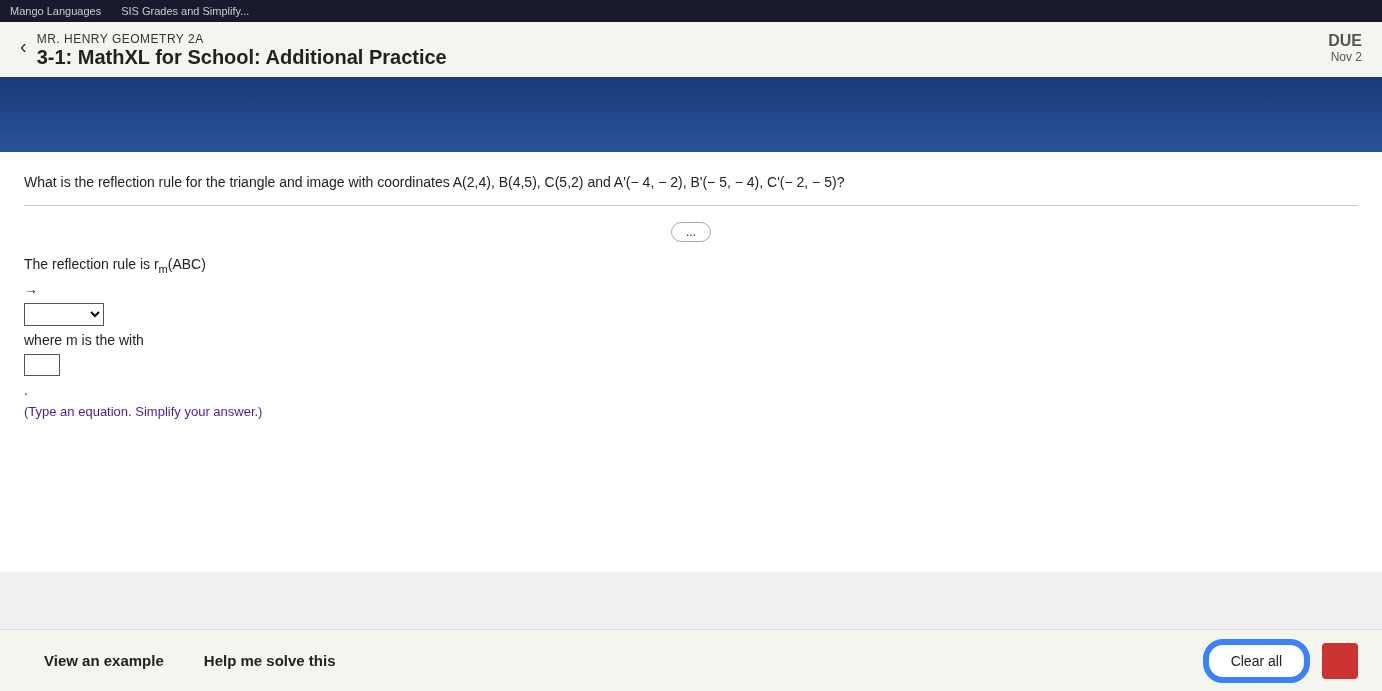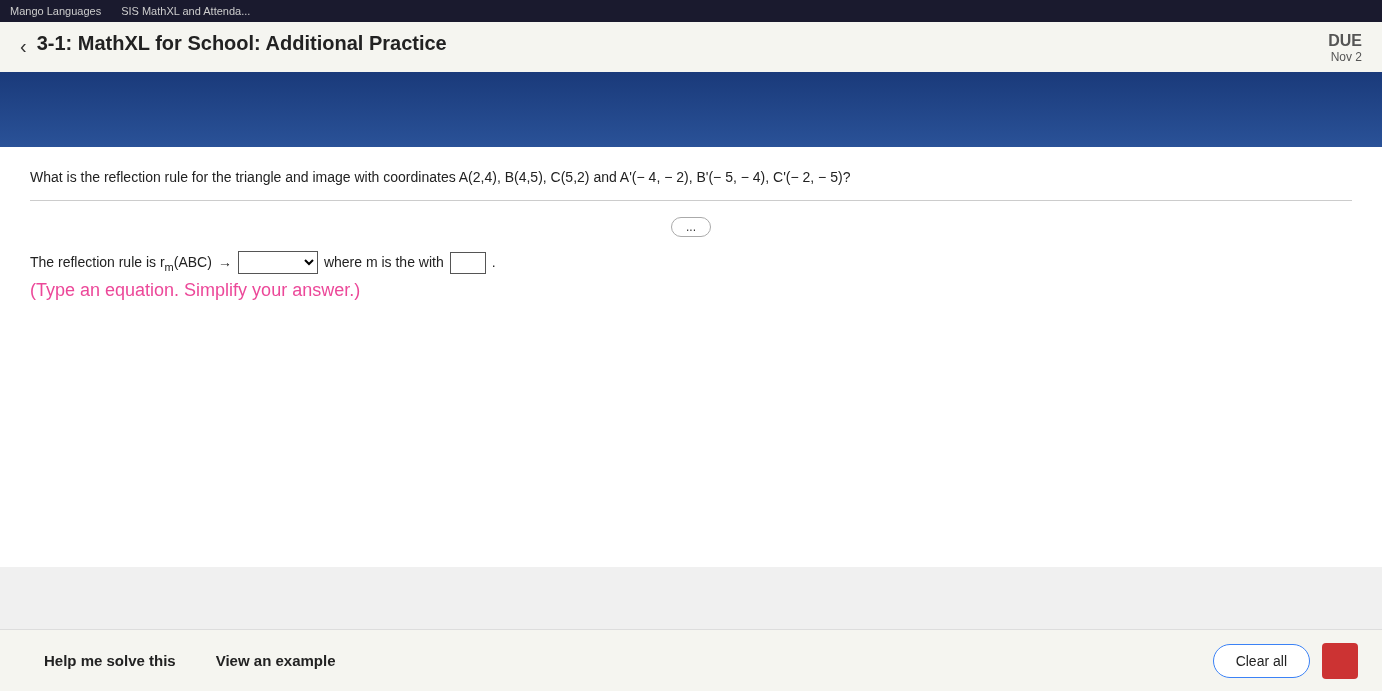--- a/index.html
+++ b/index.html
@@ -74,21 +74,21 @@
     
     .blue-banner {
       background: linear-gradient(to bottom, #1a3a7a, #2a5298);
       height: 75px;
       width: 100%;
     }
 
     
     .main-content {
       background: #ffffff;
-      padding: 20px 30px;
+      padding: 20px 24px;
       min-height: 420px;
       border-top: none;
     }
 
     .question-text {
       font-size: 14px;
       color: #222;
       line-height: 1.5;
       margin-bottom: 12px;
     }
@@ -115,41 +115,42 @@
 
     
     .answer-row {
       display: flex;
       align-items: baseline;
       gap: 6px;
       font-size: 14px;
       color: #222;
       flex-wrap: wrap;
       margin-bottom: 6px;
+      flex-direction: column;
     }
     .dropdown-select {
       border: 1px solid #555;
       background: white;
       padding: 2px 18px 2px 4px;
       font-size: 13px;
       appearance: auto;
       min-width: 80px;
       cursor: pointer;
     }
     .small-input {
       border: 1px solid #555;
       width: 36px;
       height: 22px;
       font-size: 13px;
       padding: 0 3px;
     }
 
     .instruction-text {
-      font-size: 18px;
-      color: #ec4899;
+      font-size: 13px;
+      color: #4c1d95;
       margin-top: 4px;
     }
 
     
     .bottom-toolbar {
       position: fixed;
       bottom: 0;
       left: 0;
       width: 1382px;
       background: #f5f5f0;
@@ -170,21 +171,21 @@
       padding: 10px 20px;
     }
     .toolbar-right {
       margin-left: auto;
       display: flex;
       align-items: center;
       gap: 12px;
     }
     .clear-all-btn {
       background: white;
-      border: 1px solid #3b82f6;
+      border: 6px solid #3b82f6;
       border-radius: 20px;
       padding: 8px 22px;
       font-size: 14px;
       cursor: pointer;
       color: #222;
     }
     .red-btn {
       background: #cc3333;
       border: none;
       border-radius: 4px;
@@ -200,27 +201,28 @@
     }
     .math-arrow {
       font-size: 14px;
     }
   </style>
 </head>
 <body>
 
 <div class="top-nav">
   <span class="top-nav-item">Mango Languages</span>
-  <span class="top-nav-item">SIS  MathXL and Attenda...</span>
+  <span class="top-nav-item">SIS  Grades and Simplify...</span>
 </div>
 
 <div class="header">
   <div class="header-left">
     <div class="back-arrow">‹</div>
     <div class="header-text">
+      <div class="course-title">MR. HENRY GEOMETRY 2A</div>
       <div class="assignment-title">3-1: MathXL for School: Additional Practice</div>
     </div>
   </div>
   <div class="due-info">
     <div class="due-label">DUE</div>
     <div class="due-date">Nov 2</div>
   </div>
 </div>
 
 <div class="blue-banner"></div>
@@ -250,19 +252,19 @@
     <span>where m is the with</span>
     <input type="text" class="small-input" value="" style="">
     <span>.</span>
   </div>
 
   <div class="instruction-text">(Type an equation. Simplify your answer.)</div>
 
 </div>
 
 <div class="bottom-toolbar">
+  <button class="toolbar-btn">View an example</button>
   <button class="toolbar-btn">Help me solve this</button>
-  <button class="toolbar-btn">View an example</button>
   <div class="toolbar-right">
     <button class="clear-all-btn">Clear all</button>
     <button class="red-btn"></button>
   </div>
 </div>
 
 </body></html>

